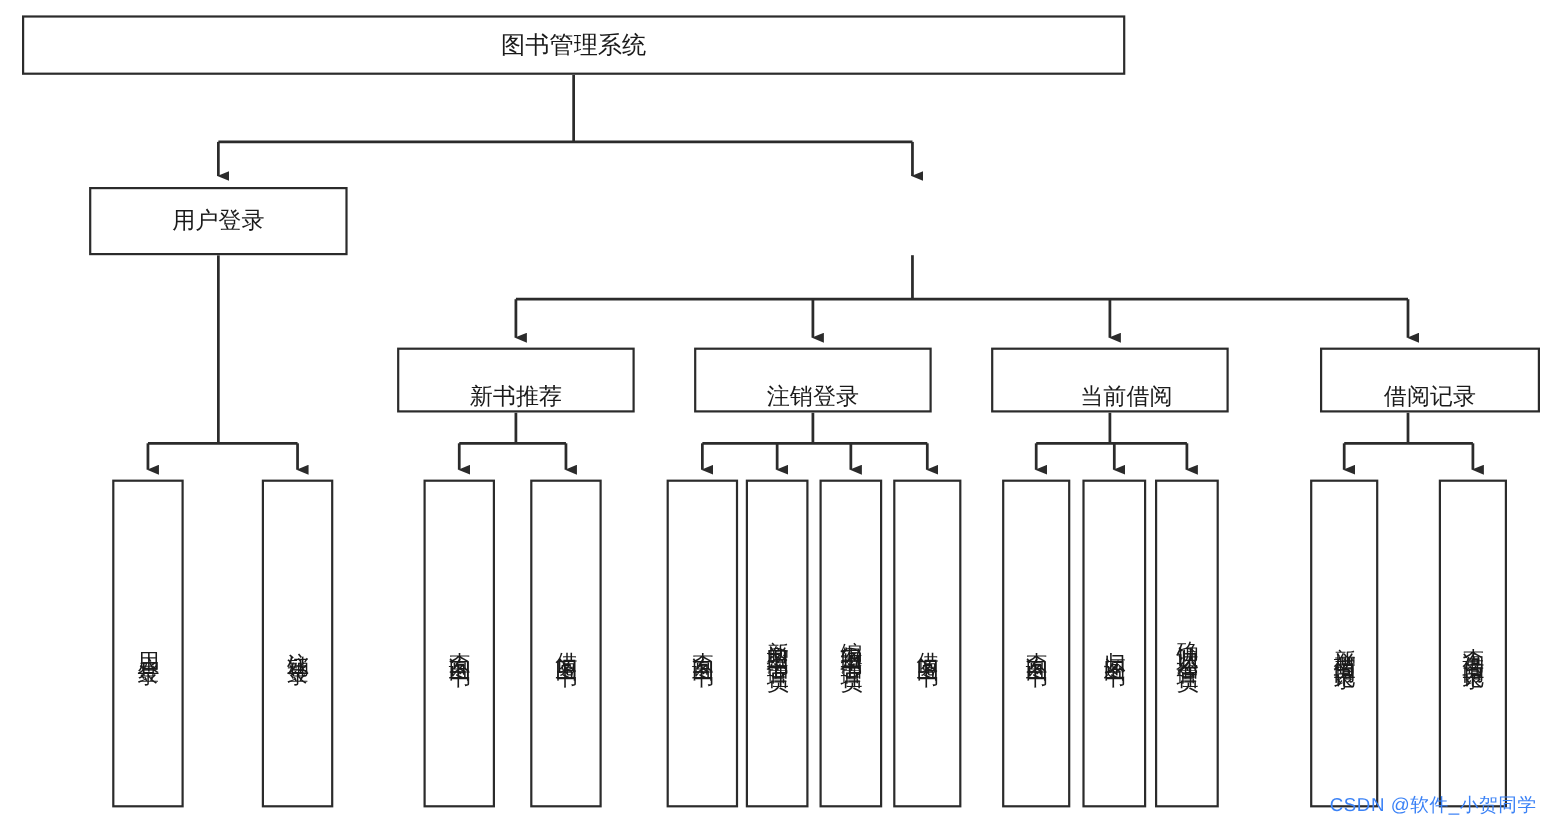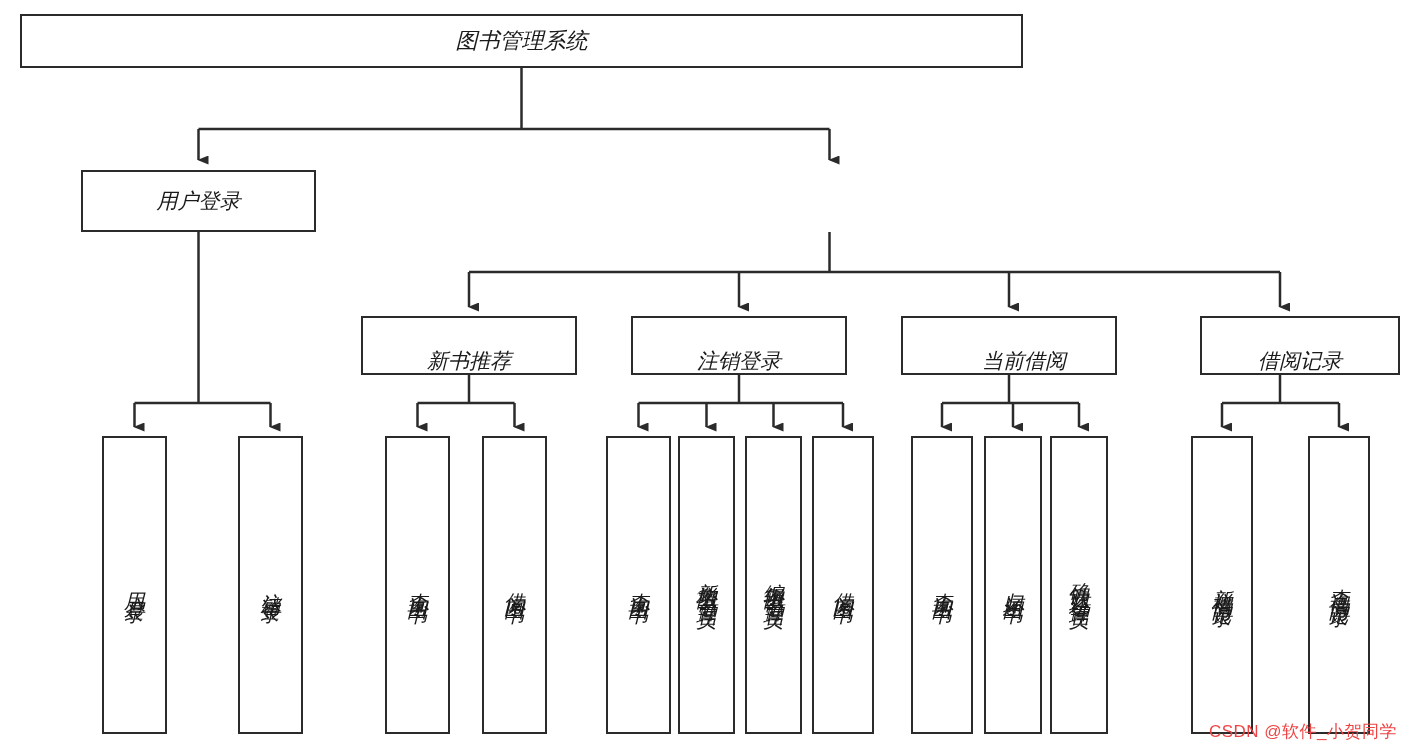--- a/index.html
+++ b/index.html
@@ -35,21 +35,20 @@
     align-items: center;
     justify-content: center;
     overflow: hidden;
     z-index: 2;
   }
   .node-label {
     color: #1a1a1a;
     text-align: center;
     line-height: 1.18;
     white-space: nowrap;
-    font-style: italic;
   }
   .node.level-root .node-label { font-size: 22px; }
   .node.level-2 .node-label { font-size: 21px; }
   .node.level-3 .node-label { font-size: 21px; margin-top: 32px; }
   .node.leaf {
     align-items: center;
     justify-content: center;
   }
   .node.leaf .node-label {
     writing-mode: vertical-rl;
@@ -57,21 +56,21 @@
     font-size: 20px;
     letter-spacing: 4px;
     line-height: 1;
     white-space: nowrap;
   }
   #watermark {
     position: absolute;
     right: 8px;
     bottom: 4px;
     font-size: 17px;
-    color: #ef4444;
+    color: #3b82f6;
     letter-spacing: 0.5px;
     white-space: nowrap;
     z-index: 5;
     font-family: "Liberation Sans", "DejaVu Sans", sans-serif;
   }
 </style>
 </head>
 <body>
 
 <div id="diagram-canvas">

